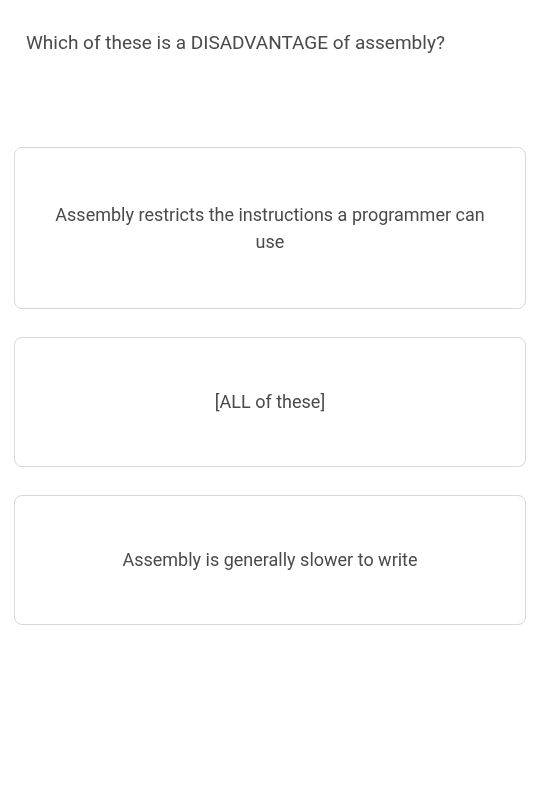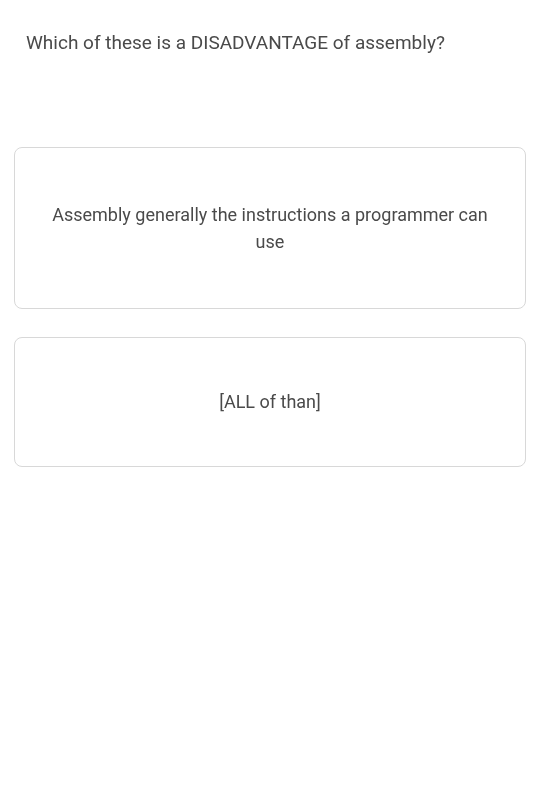--- a/index.html
+++ b/index.html
@@ -64,19 +64,22 @@
       min-height: 130px;
     }
   </style>
 </head>
 <body>
 
 <div class="container">
   <div class="question">Which of these is a DISADVANTAGE of assembly?</div>
   <div class="options">
     <div class="option option-1">
-      <span class="option-text">Assembly generally the instructions a programmer can use</span>
+      <span class="option-text">Assembly restricts the instructions a programmer can use</span>
     </div>
     <div class="option option-2">
-      <span class="option-text">[ALL of than]</span>
+      <span class="option-text">[ALL of these]</span>
+    </div>
+    <div class="option option-4">
+      <span class="option-text">Assembly is generally slower to write</span>
     </div>
   </div>
 </div>
 
 </body></html>

